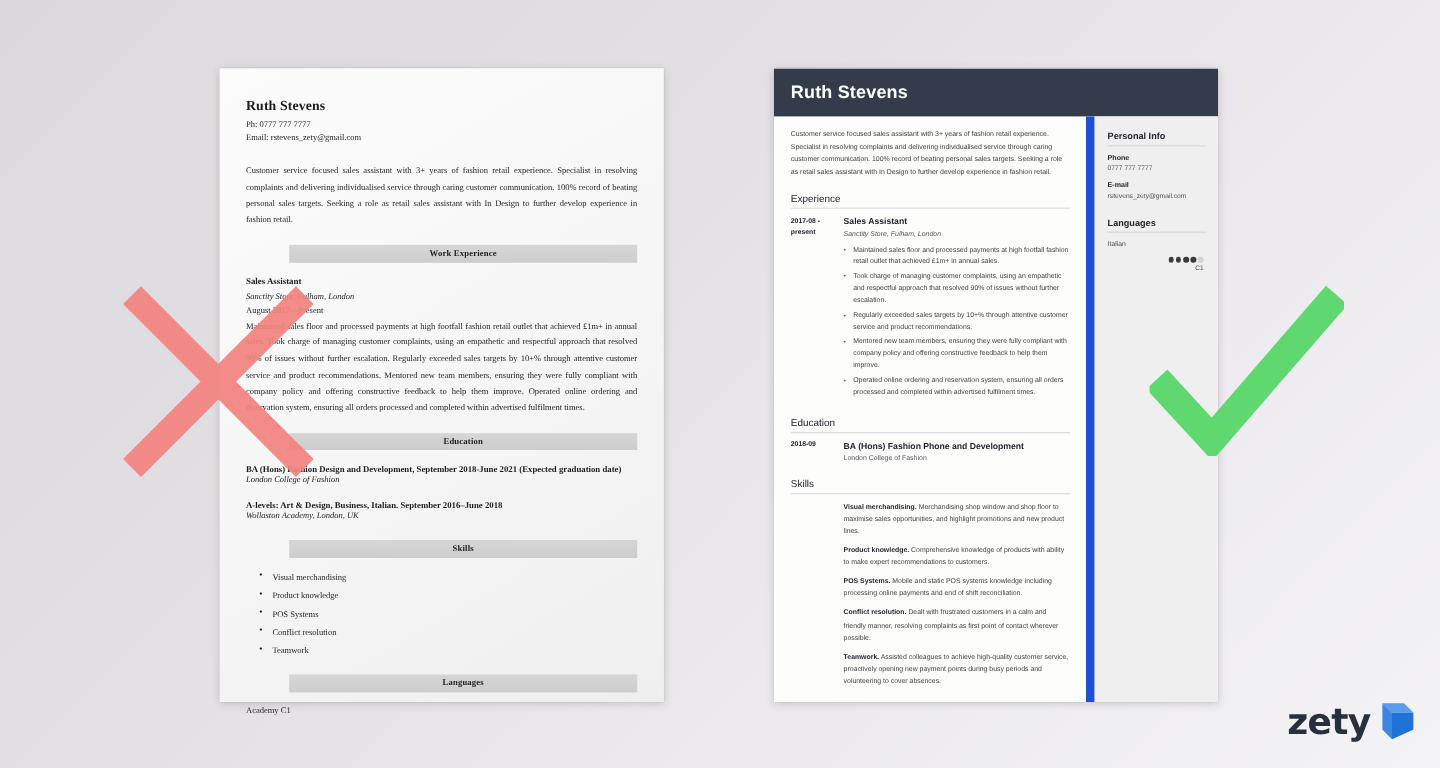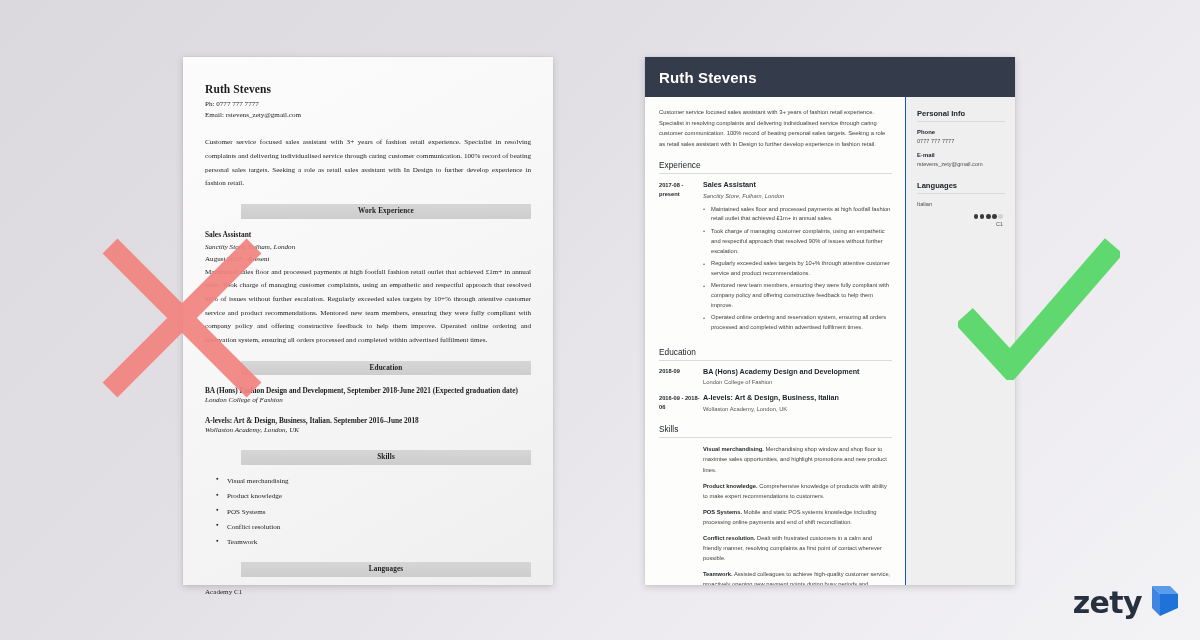--- a/index.html
+++ b/index.html
@@ -63,21 +63,21 @@
     background: #343b4a; height: 40px;
     display: flex; align-items: center; padding-left: 14px;
   }
   #good-head .gh-name {
     color: #ffffff; font-size: 15px; font-weight: bold; letter-spacing: .15px;
   }
   #good-body { display: flex; height: 488px; }
   #good-main { width: 260px; padding: 10px 13px 0 14px; }
   #good-side {
     width: 110px; background: #efefef; padding: 12px 10px 0 11px;
-    border-left: 1px solid #1d4ed8;
+    border-left: 7px solid #1d4ed8;
   }
 
   #good-main .gm-summary {
     font-size: 5.8px; line-height: 1.82; color: #3d3d3d; text-align: left;
   }
   #good-main .gm-h2 {
     font-size: 8.3px; font-weight: normal; color: #20242c;
     margin-top: 11px; padding-bottom: 3px; border-bottom: 1px solid #dcdcdc;
   }
   #good-main .gm-row { display: flex; margin-top: 6px; }
@@ -210,29 +210,22 @@
             <li>Mentored new team members, ensuring they were fully compliant with company policy and offering constructive feedback to help them improve.</li>
             <li>Operated online ordering and reservation system, ensuring all orders processed and completed within advertised fulfilment times.</li>
           </ul>
         </div>
       </div>
 
       <div class="gm-h2">Education</div>
       <div class="gm-row">
         <div class="gm-date">2018-09</div>
         <div class="gm-rowbody">
-          <div class="gm-title">BA (Hons) Academy Design and Development</div>
+          <div class="gm-title">BA (Hons) Fashion Phone and Development</div>
           <div class="gm-sub plain">London College of Fashion</div>
-        </div>
-      </div>
-      <div class="gm-row">
-        <div class="gm-date">2016-09 - 2018-06</div>
-        <div class="gm-rowbody">
-          <div class="gm-title">A-levels: Art &amp; Design, Business, Italian</div>
-          <div class="gm-sub plain">Wollaston Academy, London, UK</div>
         </div>
       </div>
 
       <div class="gm-h2">Skills</div>
       <div class="gm-skill"><b>Visual merchandising.</b><span> Merchandising shop window and shop floor to maximise sales opportunities, and highlight promotions and new product lines.</span></div>
       <div class="gm-skill"><b>Product knowledge.</b><span> Comprehensive knowledge of products with ability to make expert recommendations to customers.</span></div>
       <div class="gm-skill"><b>POS Systems.</b><span> Mobile and static POS systems knowledge including processing online payments and end of shift reconciliation.</span></div>
       <div class="gm-skill"><b>Conflict resolution.</b><span> Dealt with frustrated customers in a calm and friendly manner, resolving complaints as first point of contact wherever possible.</span></div>
       <div class="gm-skill"><b>Teamwork.</b><span> Assisted colleagues to achieve high-quality customer service, proactively opening new payment points during busy periods and volunteering to cover absences.</span></div>
     </div>

